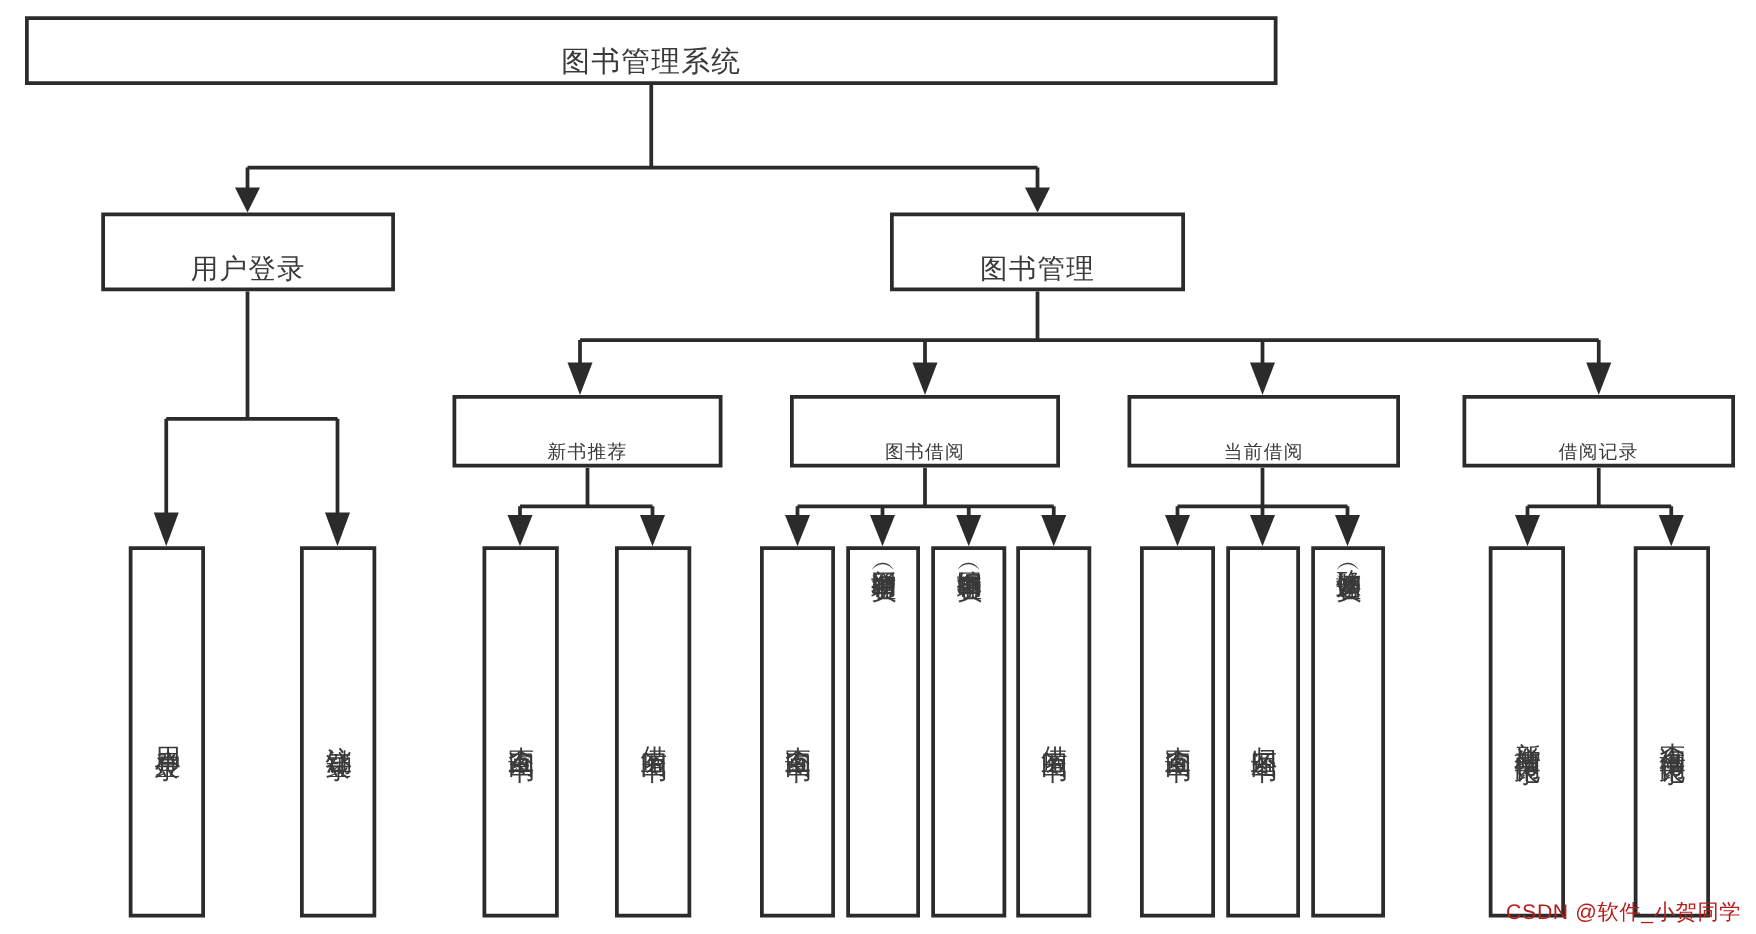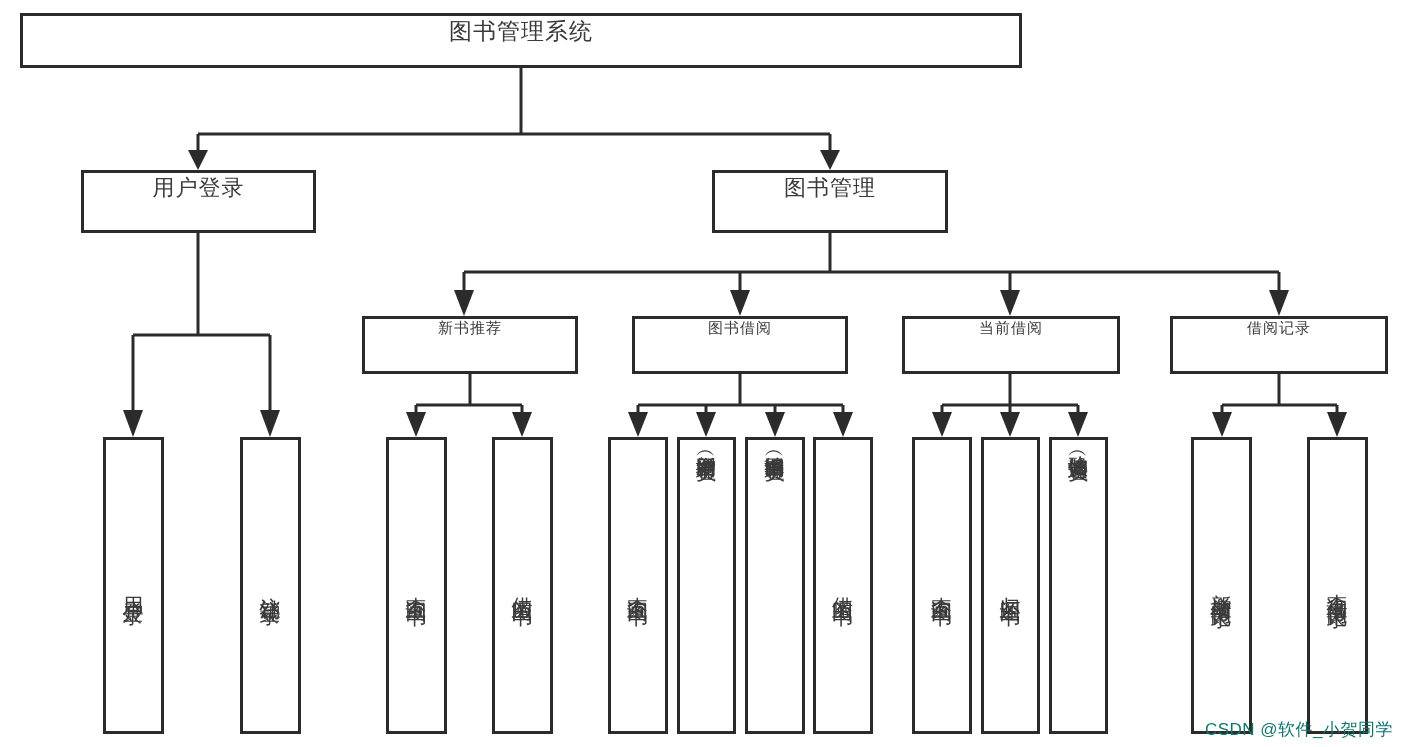--- a/index.html
+++ b/index.html
@@ -36,21 +36,21 @@
     fill: #2b2b2b;
   }
   
   .node {
     position: absolute;
     z-index: 2;
     box-sizing: border-box;
     background: #ffffff;
     border: 3px solid #2b2b2b;
     display: flex;
-    align-items: flex-start;
+    align-items: flex-end;
     justify-content: center;
     color: #3a3a3a;
   }
   .node .label {
     color: #3a3a3a;
     letter-spacing: 1px;
     white-space: nowrap;
   }
   
   .node.root {
@@ -104,21 +104,21 @@
   .node.leaf.top-text {
     align-items: flex-start;
   }
   
   #watermark {
     position: absolute;
     z-index: 3;
     right: 12px;
     bottom: 6px;
     font-size: 17px;
-    color: #0f766e;
+    color: #b91c1c;
     letter-spacing: 0.5px;
     white-space: nowrap;
     pointer-events: none;
   }
 </style>
 </head>
 <body>
 
 <div id="canvas">
 

